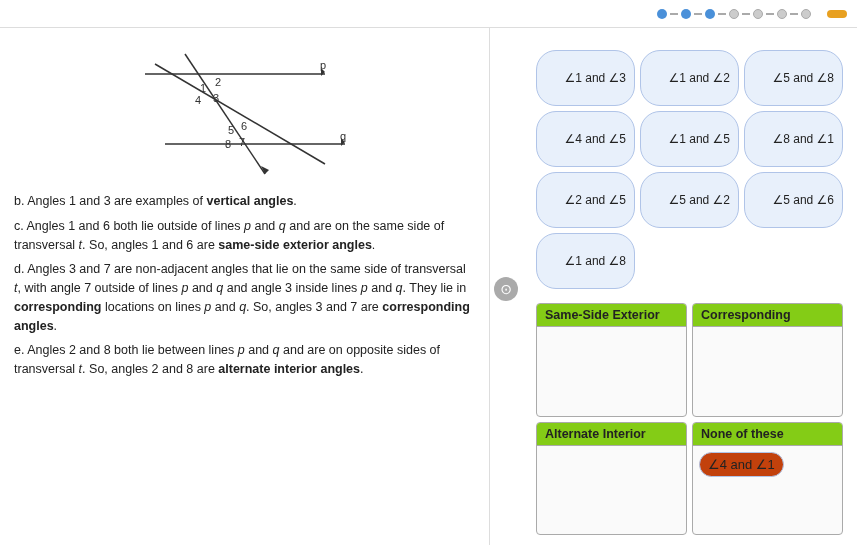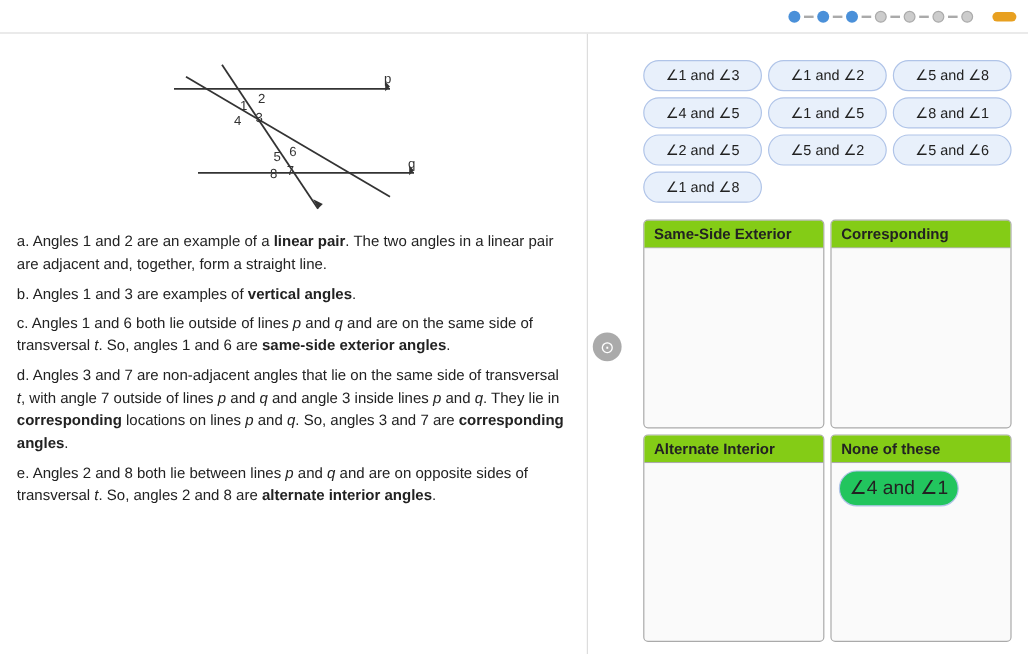--- a/index.html
+++ b/index.html
@@ -122,23 +122,23 @@
       display: grid;
       grid-template-columns: repeat(3, 1fr);
       gap: 5px;
       margin-bottom: 6px;
     }
 
     .chip {
       background: #e8f0fb;
       border: 1px solid #b0c4e8;
       border-radius: 20px;
-      padding: 5px 8px;
+      padding: 20px 8px;
       font-size: 12px;
-      text-align: center;
+      text-align: right;
       cursor: grab;
       color: #222;
       user-select: none;
     }
 
     
     .drop-grid {
       display: grid;
       grid-template-columns: 1fr 1fr;
       grid-template-rows: 1fr 1fr;
@@ -167,25 +167,25 @@
     .drop-zone-content {
       flex: 1;
       padding: 6px;
       display: flex;
       flex-wrap: wrap;
       align-content: flex-start;
       gap: 4px;
     }
 
     .dropped-chip {
-      background: #22c55e;
+      background: #c2410c;
       border: 1px solid #b0c4e8;
       border-radius: 20px;
       padding: 4px 8px;
-      font-size: 16px;
+      font-size: 13px;
       color: #222;
     }
 
     
     .circle-nav {
       display: flex;
       align-items: center;
       justify-content: center;
       width: 24px;
       height: 24px;
@@ -250,23 +250,20 @@
         <text x="100" y="104" font-size="11" fill="#333">8</text>
         <text x="114" y="102" font-size="11" fill="#333">7</text>
 
         <polygon points="200,28 196,24 196,32" fill="#333"></polygon>
         <polygon points="220,98 216,94 216,102" fill="#333"></polygon>
         <polygon points="140,130 136,122 144,126" fill="#333"></polygon>
       </svg>
     </div>
 
     <div class="explanation">
-      <p>
-        a. Angles 1 and 2 are an example of a <span class="bold">linear pair</span>. The two angles in a linear pair are adjacent and, together, form a straight line.
-      </p>
       <p>
         b. Angles 1 and 3 are examples of <span class="bold">vertical angles</span>.
       </p>
       <p>
         c. Angles 1 and 6 both lie outside of lines <em>p</em> and <em>q</em> and are on the same side of transversal <em>t</em>. So, angles 1 and 6 are <span class="bold">same-side exterior angles</span>.
       </p>
       <p>
         d. Angles 3 and 7 are non-adjacent angles that lie on the same side of transversal <em>t</em>, with angle 7 outside of lines <em>p</em> and <em>q</em> and angle 3 inside lines <em>p</em> and <em>q</em>. They lie in <span class="bold">corresponding</span> locations on lines <em>p</em> and <em>q</em>. So, angles 3 and 7 are <span class="bold">corresponding angles</span>.
       </p>
       <p>

